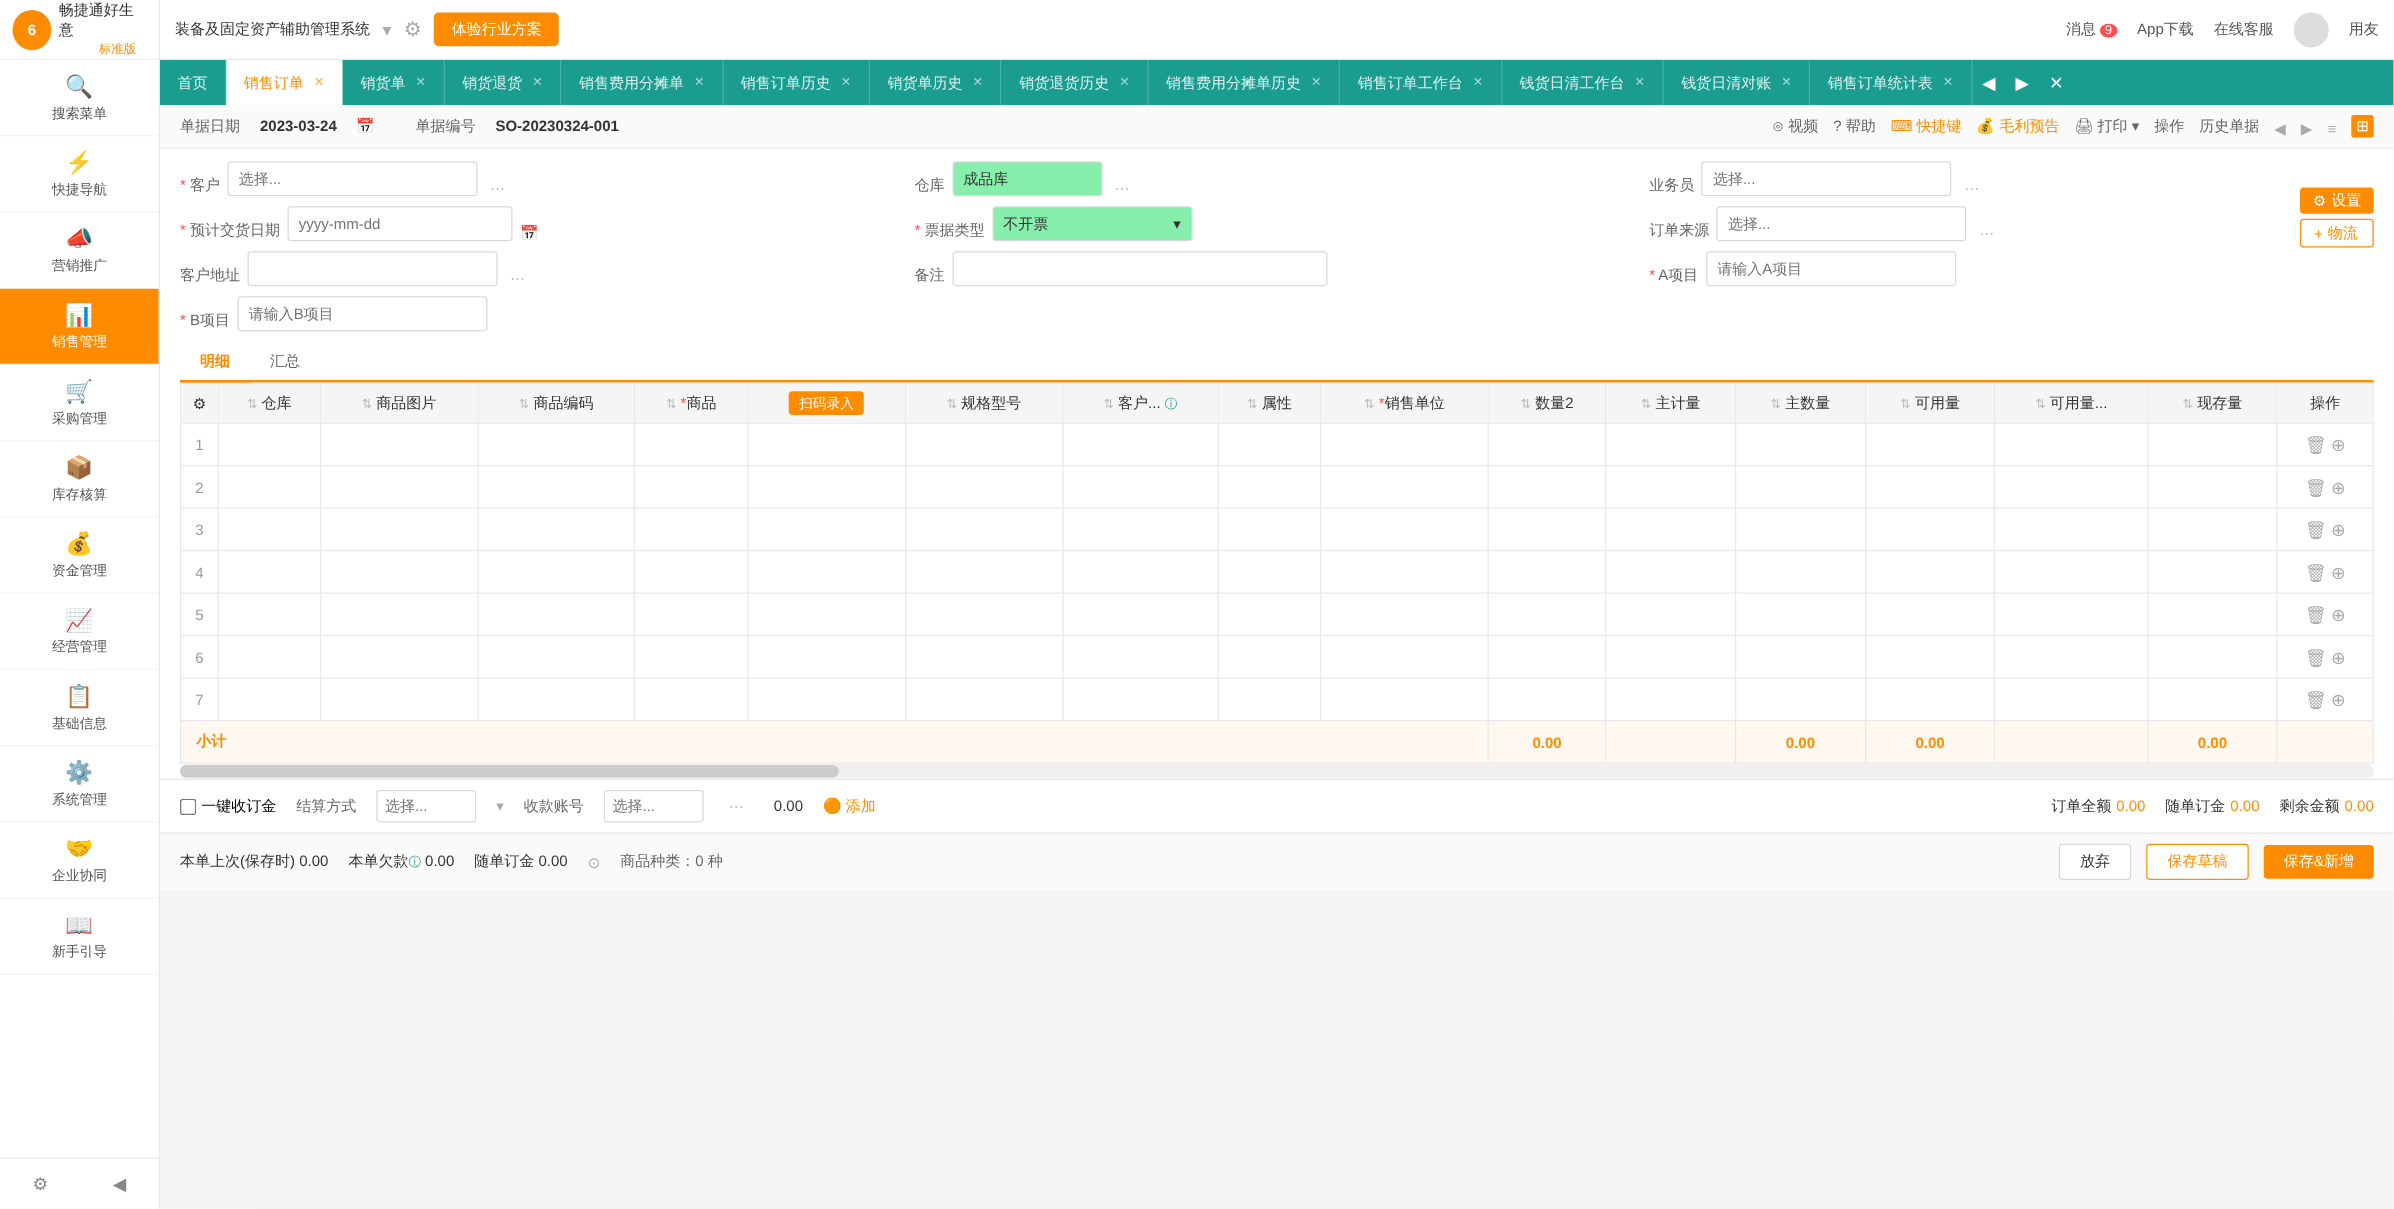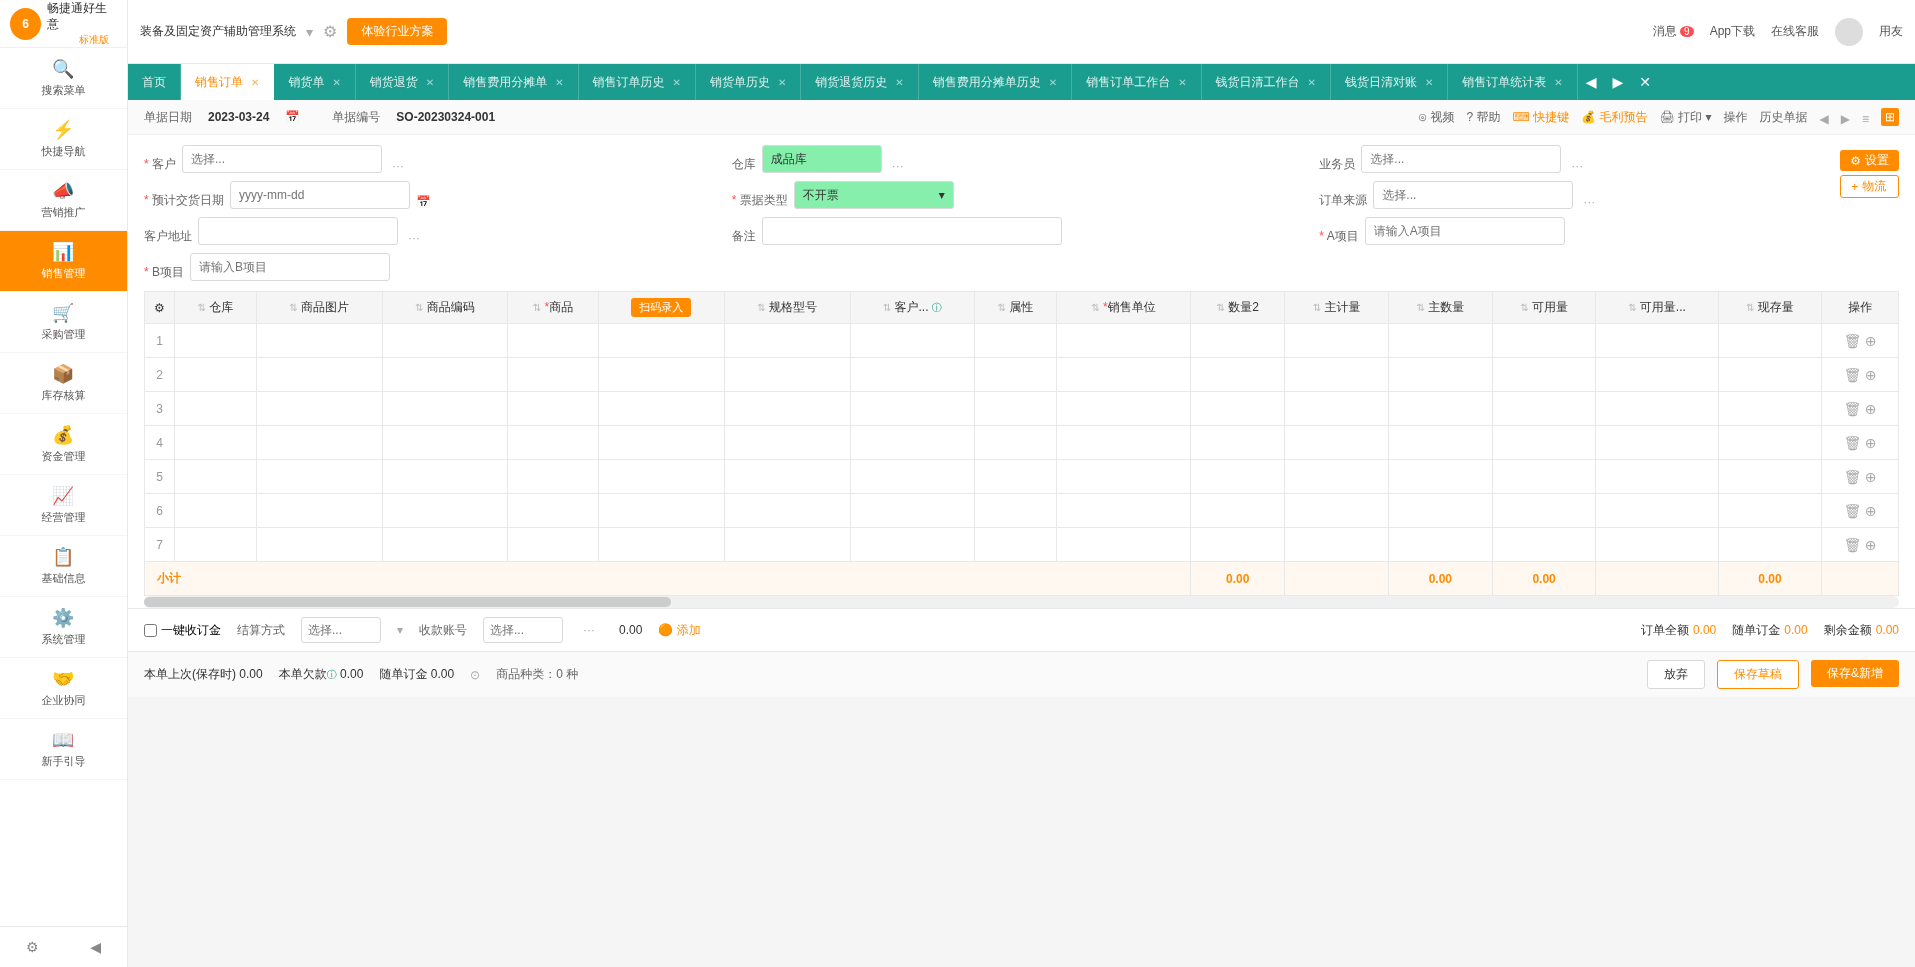--- a/index.html
+++ b/index.html
@@ -44,21 +44,21 @@
       border-top: 1px solid #e8e8e8;
       display: flex; justify-content: space-around; padding: 8px 0;
     }
     .sidebar-bottom-btn { color: #888; cursor: pointer; font-size: 14px; padding: 4px; }
 
     
     .main { flex: 1; display: flex; flex-direction: column; overflow: hidden; }
 
     
     .topbar {
-      height: 64px;
+      height: 48px;
       background: #fff;
       display: flex;
       align-items: center;
       padding: 0 12px;
       border-bottom: 1px solid #e8e8e8;
       gap: 10px;
     }
     .topbar-system { color: #333; font-size: 12px; }
     .topbar-btn-orange {
       background: #ff8c00; color: white; border: none;
@@ -188,21 +188,21 @@
     .footer {
       padding: 8px 16px;
       background: #fafafa;
       border-top: 1px solid #e8e8e8;
       display: flex;
       align-items: center;
       gap: 16px;
     }
     .footer-stat { color: #666; }
     .footer-stat span { color: #333; }
-    .footer-right { margin-left: auto; display: flex; gap: 12px; align-items: flex-start; }
+    .footer-right { margin-left: auto; display: flex; gap: 12px; align-items: center; }
     .btn-default {
       border: 1px solid #d9d9d9; background: #fff;
       padding: 5px 16px; border-radius: 3px; cursor: pointer; color: #333;
     }
     .btn-outline-orange {
       border: 1px solid #ff8c00; background: #fff;
       padding: 5px 16px; border-radius: 3px; cursor: pointer; color: #ff8c00;
     }
     .btn-orange {
       border: none; background: #ff8c00;
@@ -465,20 +465,30 @@
         </div>
 
         <div class="form-row">
           <div class="field-group">
             <span class="field-label required">B项目</span>
             <input class="field-input" style="max-width: 200px;" placeholder="请输入B项目">
           </div>
         </div>
       </div>
 
+      <div class="tab-panels">
+        <div class="panel-tabs">
+          <div class="panel-tab active">
+            <span>明细</span>
+          </div>
+          <div class="panel-tab">
+            <span>汇总</span>
+          </div>
+        </div>
+      </div>
 
       <div class="data-table-wrap">
         <table class="data-table">
           <thead>
             <tr class="table-header-row">
               <th class="gear-col">⚙</th>
               <th><span class="sort-icon">⇅</span> 仓库</th>
               <th><span class="sort-icon">⇅</span> 商品图片</th>
               <th><span class="sort-icon">⇅</span> 商品编码</th>
               <th><span class="sort-icon">⇅</span> <span style="color:#ff4d4f">*</span>商品</th>

